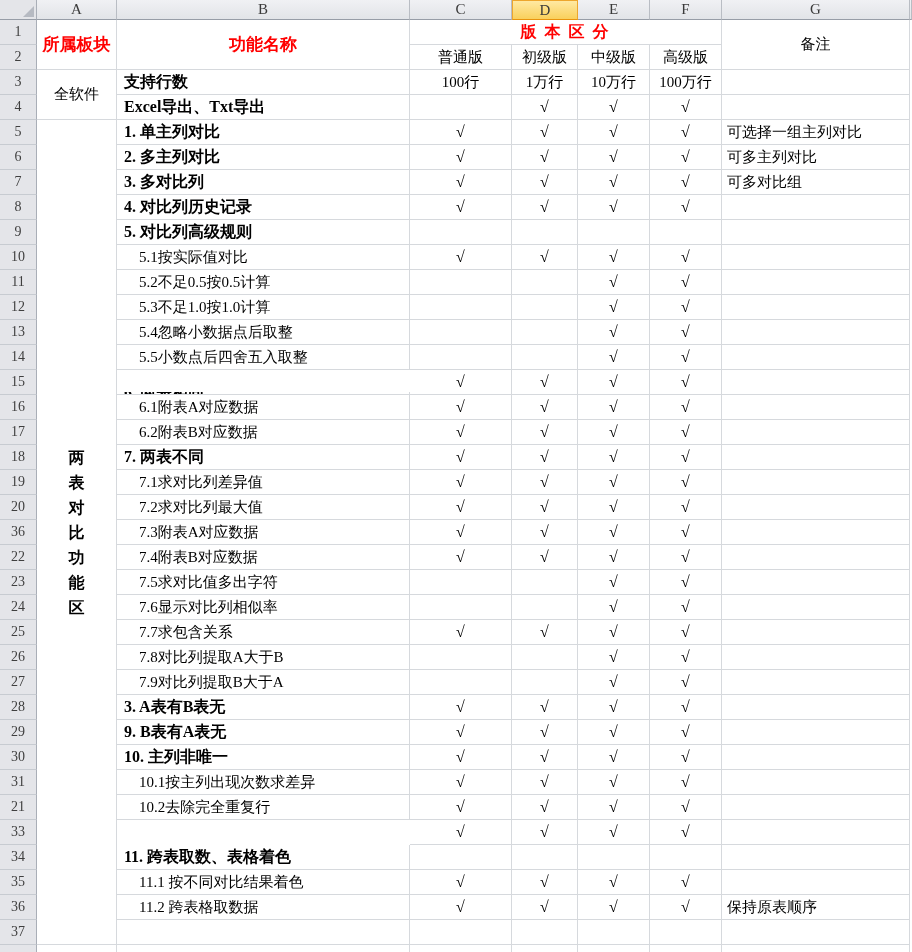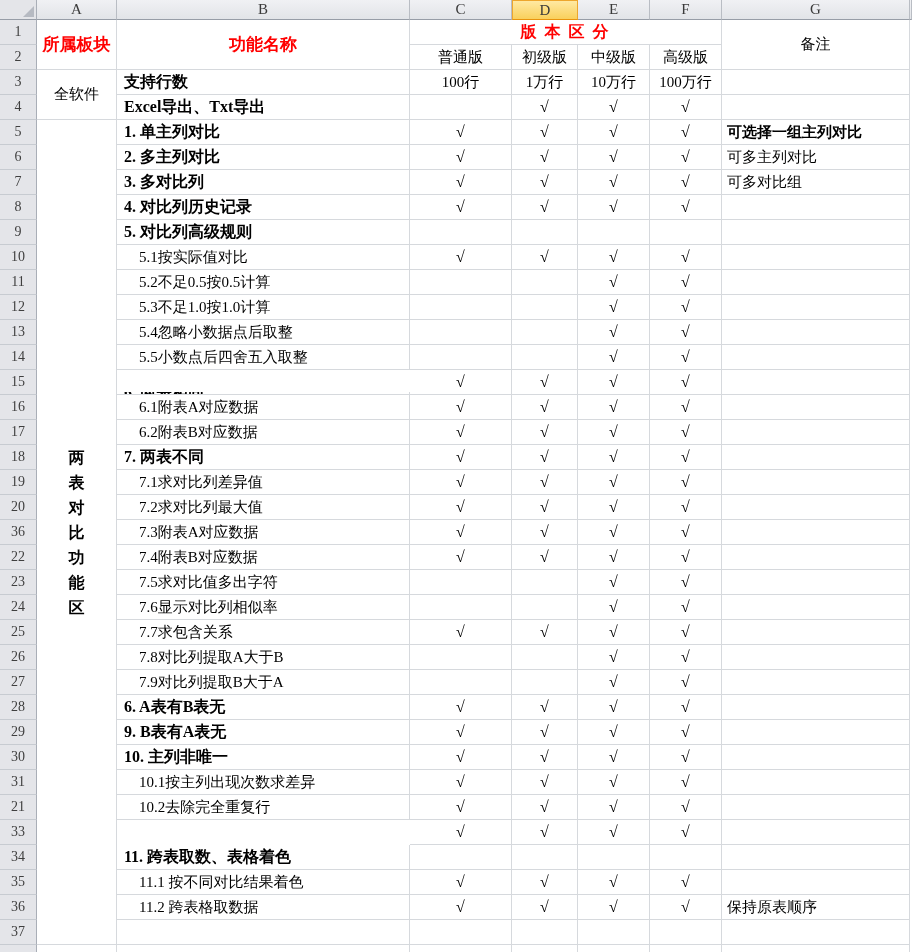--- a/index.html
+++ b/index.html
@@ -160,21 +160,21 @@
     <div class="c center" style="grid-area: 5 / 4;"></div>
     <div class="c center check" style="grid-area: 5 / 5;">√</div>
     <div class="c center check" style="grid-area: 5 / 6;">√</div>
     <div class="c center check" style="grid-area: 5 / 7;">√</div>
     <div class="c note-cell" style="grid-area: 5 / 8;"></div>
     <div class="c b-cell bold" style="grid-area: 6 / 3;">1. 单主列对比</div>
     <div class="c center check" style="grid-area: 6 / 4;">√</div>
     <div class="c center check" style="grid-area: 6 / 5;">√</div>
     <div class="c center check" style="grid-area: 6 / 6;">√</div>
     <div class="c center check" style="grid-area: 6 / 7;">√</div>
-    <div class="c note-cell" style="grid-area: 6 / 8; font-weight: bold;">可选择一组主列对比</div>
+    <div class="c note-cell" style="grid-area: 6 / 8;">可选择一组主列对比</div>
     <div class="c b-cell bold" style="grid-area: 7 / 3;">2. 多主列对比</div>
     <div class="c center check" style="grid-area: 7 / 4;">√</div>
     <div class="c center check" style="grid-area: 7 / 5;">√</div>
     <div class="c center check" style="grid-area: 7 / 6;">√</div>
     <div class="c center check" style="grid-area: 7 / 7;">√</div>
     <div class="c note-cell" style="grid-area: 7 / 8;">可多主列对比</div>
     <div class="c b-cell bold" style="grid-area: 8 / 3;">3. 多对比列</div>
     <div class="c center check" style="grid-area: 8 / 4;">√</div>
     <div class="c center check" style="grid-area: 8 / 5;">√</div>
     <div class="c center check" style="grid-area: 8 / 6;">√</div>
@@ -293,21 +293,21 @@
     <div class="c center" style="grid-area: 27 / 5;"></div>
     <div class="c center check" style="grid-area: 27 / 6;">√</div>
     <div class="c center check" style="grid-area: 27 / 7;">√</div>
     <div class="c note-cell" style="grid-area: 27 / 8;"></div>
     <div class="c b-cell indent" style="grid-area: 28 / 3;">7.9对比列提取B大于A</div>
     <div class="c center" style="grid-area: 28 / 4;"></div>
     <div class="c center" style="grid-area: 28 / 5;"></div>
     <div class="c center check" style="grid-area: 28 / 6;">√</div>
     <div class="c center check" style="grid-area: 28 / 7;">√</div>
     <div class="c note-cell" style="grid-area: 28 / 8;"></div>
-    <div class="c b-cell bold" style="grid-area: 29 / 3;">6. A表有B表无</div>
+    <div class="c b-cell bold" style="grid-area: 29 / 3;">3. A表有B表无</div>
     <div class="c center check" style="grid-area: 29 / 4;">√</div>
     <div class="c center check" style="grid-area: 29 / 5;">√</div>
     <div class="c center check" style="grid-area: 29 / 6;">√</div>
     <div class="c center check" style="grid-area: 29 / 7;">√</div>
     <div class="c note-cell" style="grid-area: 29 / 8;"></div>
     <div class="c b-cell bold" style="grid-area: 30 / 3;">9. B表有A表无</div>
     <div class="c center check" style="grid-area: 30 / 4;">√</div>
     <div class="c center check" style="grid-area: 30 / 5;">√</div>
     <div class="c center check" style="grid-area: 30 / 6;">√</div>
     <div class="c center check" style="grid-area: 30 / 7;">√</div>

